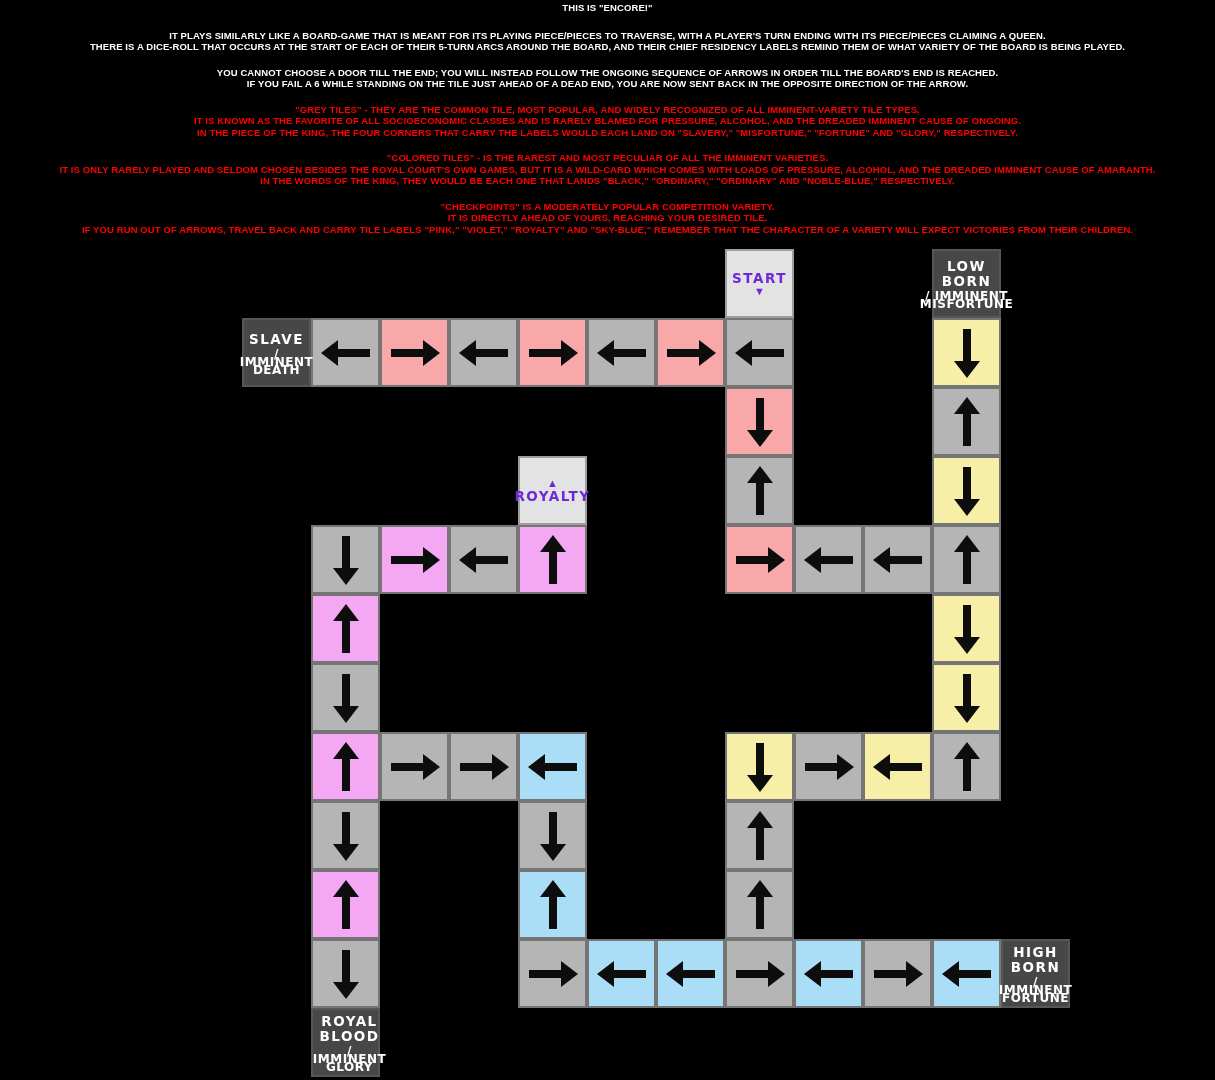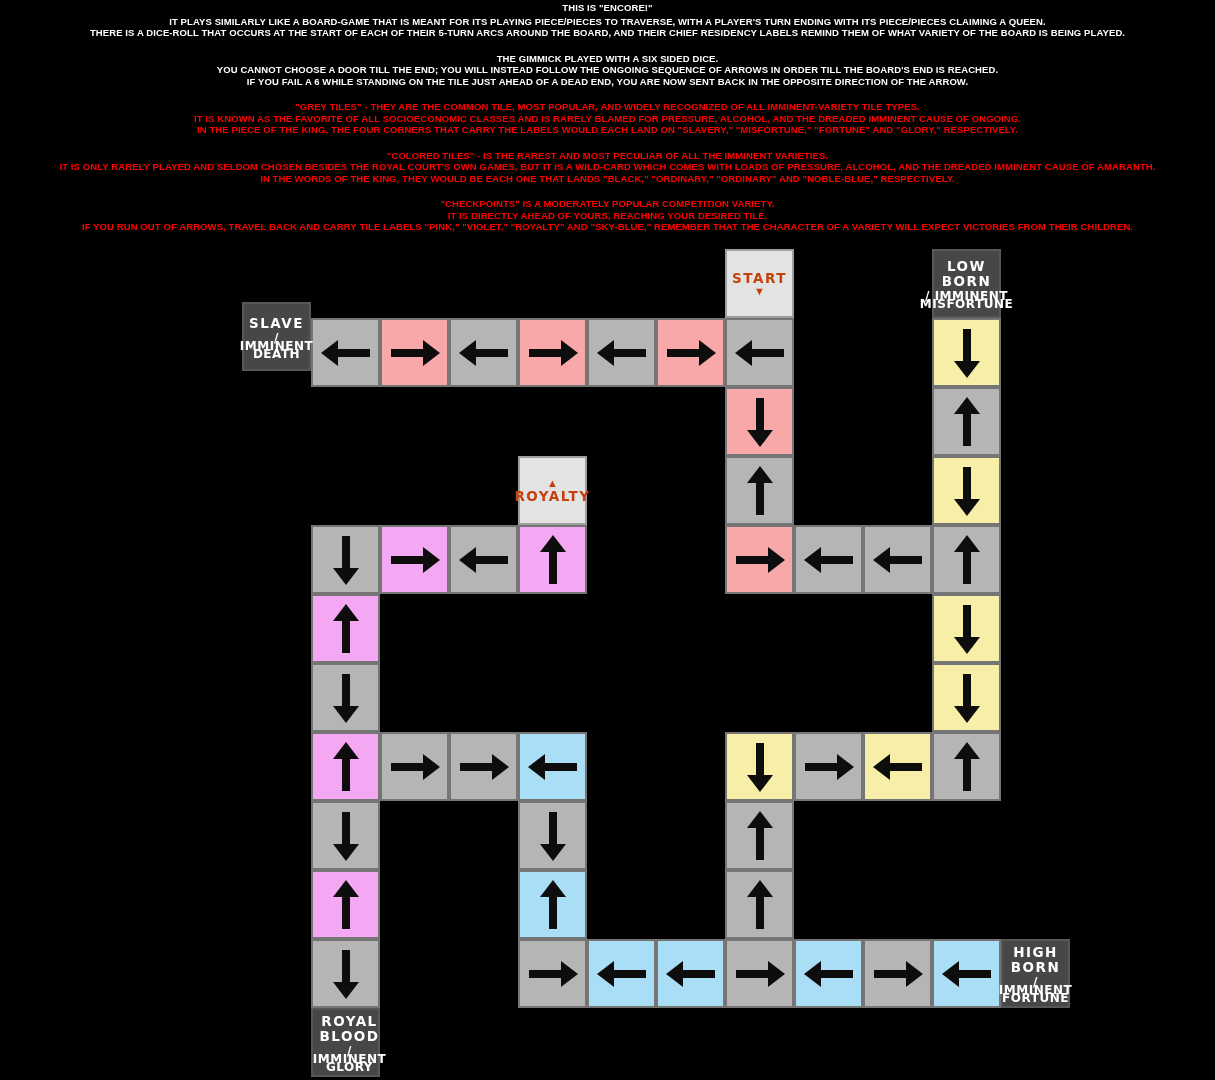--- a/index.html
+++ b/index.html
@@ -19,45 +19,44 @@
   .rule-line{white-space:nowrap;}
   
   .board{position:absolute;top:0;left:0;width:1215px;height:1080px;}
   .tile{
     position:absolute;width:69px;height:69px;box-sizing:border-box;
     border:2px solid #757575;
     display:flex;flex-direction:column;align-items:center;justify-content:center;
   }
   .tile svg{display:block;}
   .label.dark{background:#474747;color:#ffffff;border-color:#575757;}
-  .label.light{background:#e3e3e3;color:#c2410c;border-color:#9e9e9e;}
+  .label.light{background:#e3e3e3;color:#6d28d9;border-color:#9e9e9e;}
   .label-title{
     font-family:"DejaVu Sans","Liberation Sans",sans-serif;
     font-weight:bold;font-size:13.5px;line-height:15px;
     letter-spacing:1.5px;text-align:center;
   }
   .label-subtitle{
     font-family:"DejaVu Sans","Liberation Sans",sans-serif;
     font-weight:bold;font-size:12px;line-height:8px;margin-top:3px;
     letter-spacing:0.5px;text-align:center;
   }
   .marker{font-size:11px;line-height:11px;font-weight:bold;}
 </style>
 </head>
 <body>
 
 <div class="rules">
   <div class="rule-line rule-title" style="color: rgb(255, 255, 255);">THIS IS "ENCORE!"</div>
   <div>
-      <div class="rule-block" style="color: rgb(255, 255, 255); margin-top: 2px;">
+      <div class="rule-block" style="color: rgb(255, 255, 255); margin-top: 16px;">
         <div class="rule-line">IT PLAYS SIMILARLY LIKE A BOARD-GAME THAT IS MEANT FOR ITS PLAYING PIECE/PIECES TO TRAVERSE, WITH A PLAYER'S TURN ENDING WITH ITS PIECE/PIECES CLAIMING A QUEEN.</div>
         <div class="rule-line">THERE IS A DICE-ROLL THAT OCCURS AT THE START OF EACH OF THEIR 5-TURN ARCS AROUND THE BOARD, AND THEIR CHIEF RESIDENCY LABELS REMIND THEM OF WHAT VARIETY OF THE BOARD IS BEING PLAYED.</div>
       </div>
       <div class="rule-block" style="color: rgb(255, 255, 255);">
-        <div class="rule-line">THE GIMMICK PLAYED WITH A SIX SIDED DICE.</div>
         <div class="rule-line">YOU CANNOT CHOOSE A DOOR TILL THE END; YOU WILL INSTEAD FOLLOW THE ONGOING SEQUENCE OF ARROWS IN ORDER TILL THE BOARD'S END IS REACHED.</div>
         <div class="rule-line">IF YOU FAIL A 6 WHILE STANDING ON THE TILE JUST AHEAD OF A DEAD END, YOU ARE NOW SENT BACK IN THE OPPOSITE DIRECTION OF THE ARROW.</div>
       </div>
       <div class="rule-block" style="color: rgb(255, 0, 0);">
         <div class="rule-line">"GREY TILES" - THEY ARE THE COMMON TILE, MOST POPULAR, AND WIDELY RECOGNIZED OF ALL IMMINENT-VARIETY TILE TYPES.</div>
         <div class="rule-line">IT IS KNOWN AS THE FAVORITE OF ALL SOCIOECONOMIC CLASSES AND IS RARELY BLAMED FOR PRESSURE, ALCOHOL, AND THE DREADED IMMINENT CAUSE OF ONGOING.</div>
         <div class="rule-line">IN THE PIECE OF THE KING, THE FOUR CORNERS THAT CARRY THE LABELS WOULD EACH LAND ON "SLAVERY," "MISFORTUNE," "FORTUNE" AND "GLORY," RESPECTIVELY.</div>
       </div>
       <div class="rule-block" style="color: rgb(255, 0, 0);">
         <div class="rule-line">"COLORED TILES" - IS THE RAREST AND MOST PECULIAR OF ALL THE IMMINENT VARIETIES.</div>
@@ -442,21 +441,21 @@
       </svg>
     </div>
     <div class="tile label light" style="left: 725px; top: 249px;">
       <div class="label-title">START</div>
       <div class="marker">▼</div>
     </div>
     <div class="tile label light" style="left: 518px; top: 456px;">
       <div class="marker">▲</div>
       <div class="label-title">ROYALTY</div>
     </div>
-    <div class="tile label dark" style="left: 242px; top: 302px; justify-content: center;">
+    <div class="tile label dark" style="left: 242px; top: 318px; justify-content: center;">
       <div class="label-title">SLAVE</div>
       <div class="label-subtitle">/ IMMINENT DEATH</div>
     </div>
     <div class="tile label dark" style="left: 932px; top: 249px;">
       <div class="label-title">LOW BORN</div>
       <div class="label-subtitle">/ IMMINENT MISFORTUNE</div>
     </div>
     <div class="tile label dark" style="left: 1001px; top: 939px;">
       <div class="label-title">HIGH BORN</div>
       <div class="label-subtitle">/ IMMINENT FORTUNE</div>

